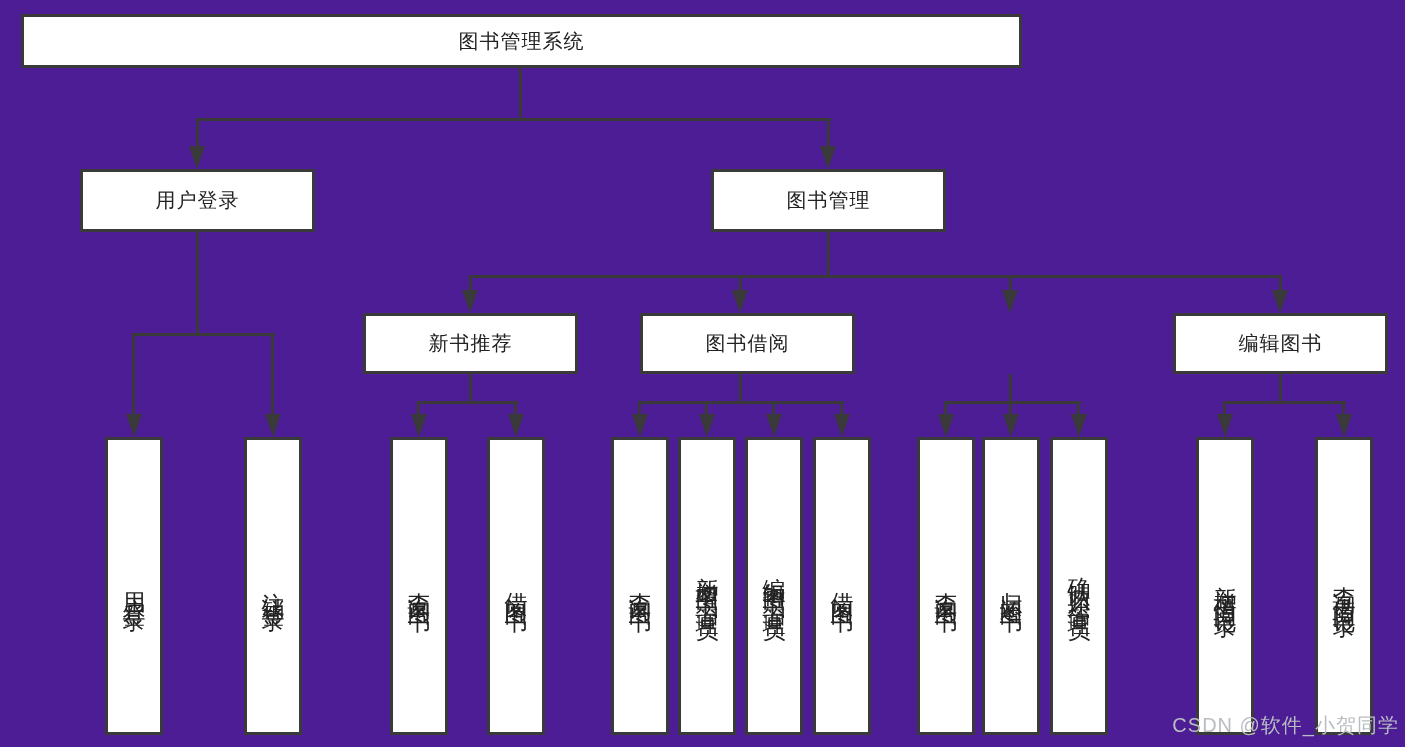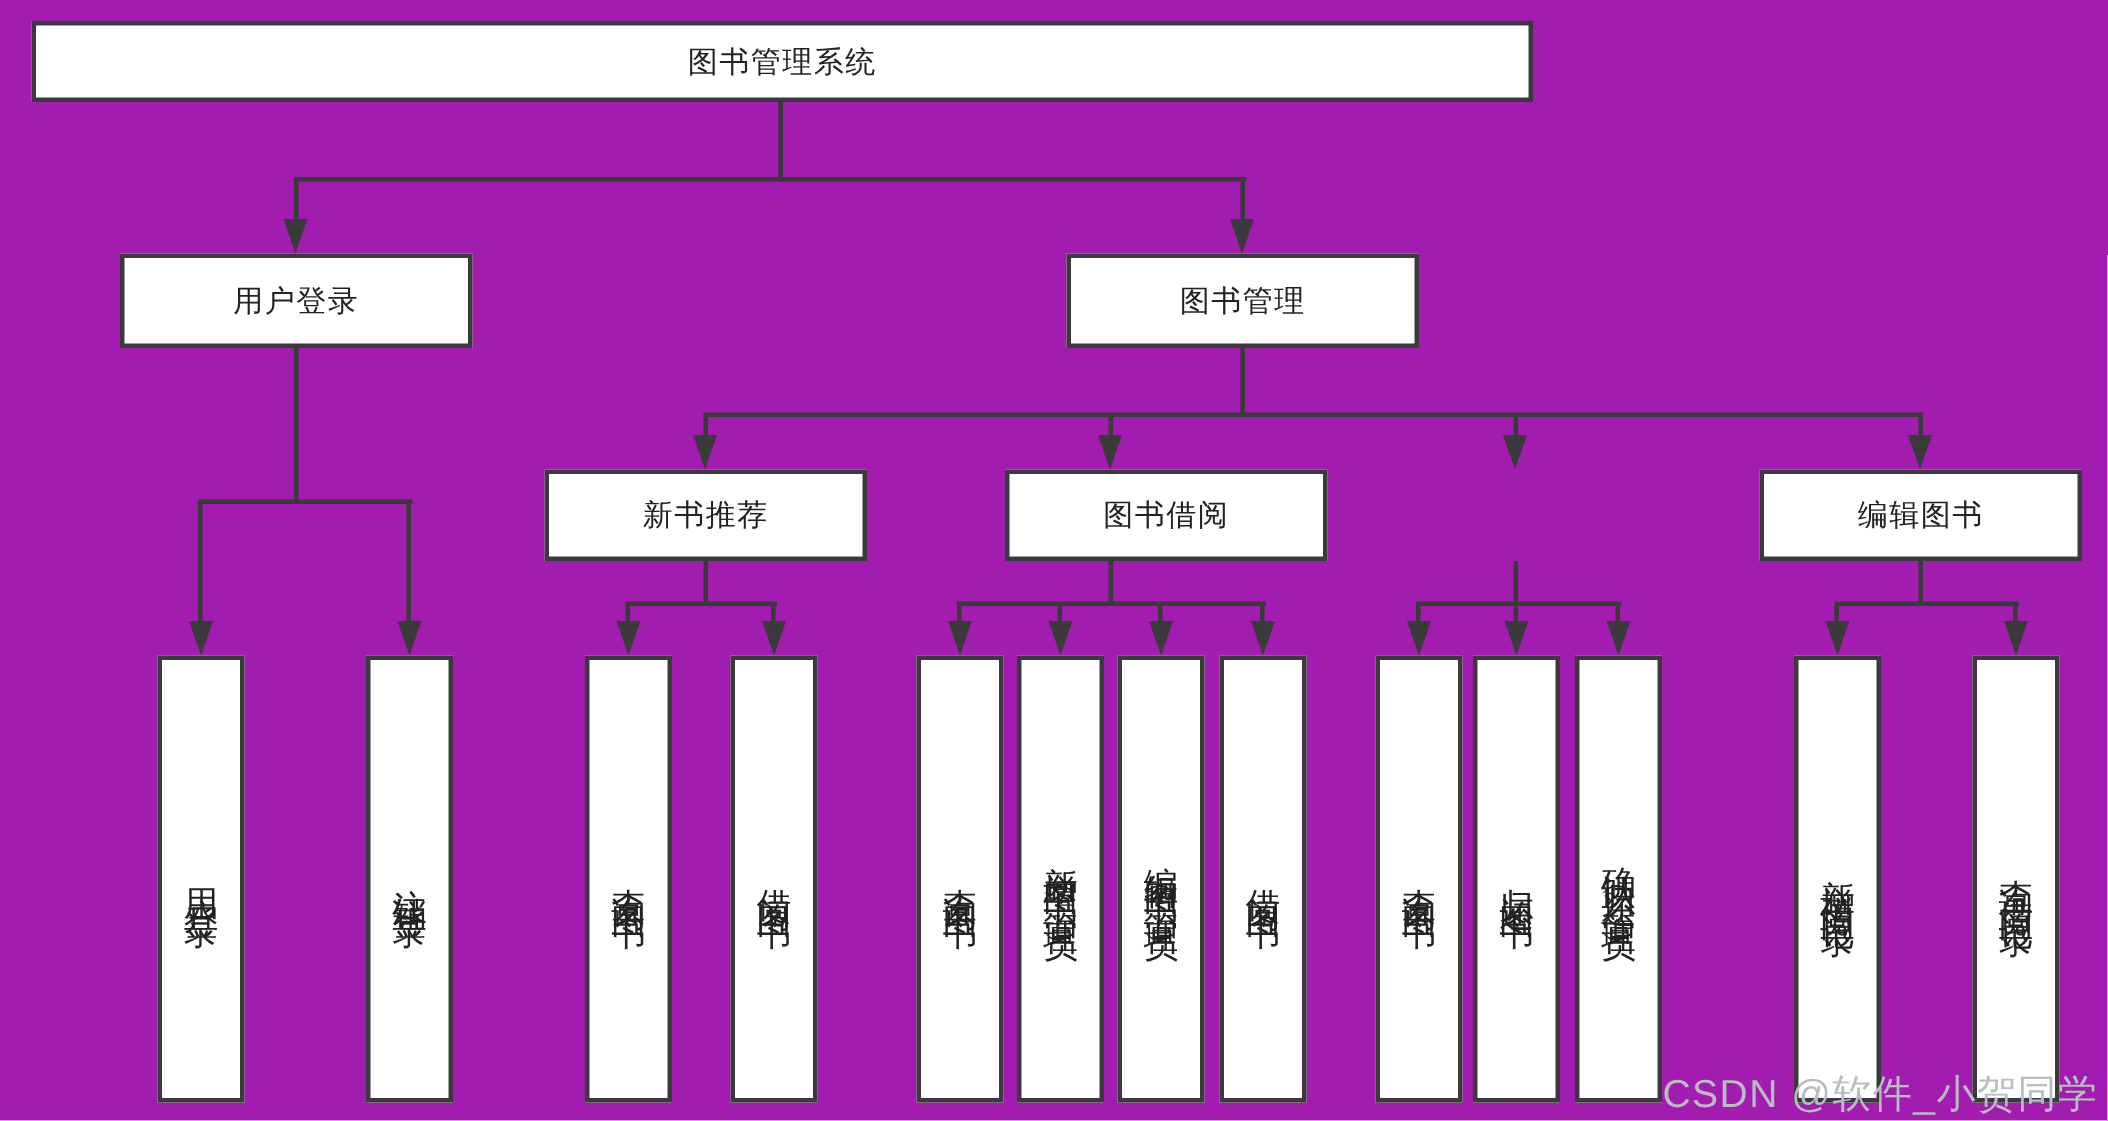--- a/index.html
+++ b/index.html
@@ -8,21 +8,21 @@
     --box-fill:#ffffff;
     --text:#222222;
     --watermark:#b9bdc2;
   }
   *{box-sizing:border-box;margin:0;padding:0;}
   html,body{background:#ffffff;}
   body{font-family:"Liberation Sans","DejaVu Sans",sans-serif;}
   .canvas{
     position:relative;
     width:1405px;height:747px;
-    background:#a21caf;
+    background:#4c1d95;
     overflow:hidden;
   }
   
   .box{
     position:absolute;
     background:var(--box-fill);
     border:3px solid var(--box-border);
     display:flex;align-items:center;justify-content:center;
     color:var(--text);
   }
@@ -47,21 +47,21 @@
     position:absolute;
     width:0;height:0;
     border-left:8px solid transparent;
     border-right:8px solid transparent;
     border-top:23px solid var(--line);
   }
   
   .watermark{
     position:absolute;
     top:712px;right:6px;
-    font-size:26px;
+    font-size:20px;
     color:var(--watermark);
     white-space:nowrap;
     z-index:5;
     letter-spacing:1px;
   }
 </style>
 </head>
 <body>
 
 <div class="canvas">
@@ -132,21 +132,21 @@
   <div class="box hbox" style="left:80px;top:169px;width:235px;height:63px">
     <span class="label">用户登录</span>
   </div>
   <div class="box hbox" style="left:363px;top:313px;width:215px;height:61px">
     <span class="label">新书推荐</span>
   </div>
 
   <div class="box hbox" style="left:711px;top:169px;width:235px;height:63px">
     <span class="label">图书管理</span>
   </div>
-  <div class="box hbox" style="left:670px;top:313px;width:215px;height:61px">
+  <div class="box hbox" style="left:640px;top:313px;width:215px;height:61px">
     <span class="label">图书借阅</span>
   </div>
   <div class="box hbox" style="left:1173px;top:313px;width:215px;height:61px">
     <span class="label">编辑图书</span>
   </div>
 
   <div class="box vbox" style="left:105px;top:437px;width:58px;height:298px">
     <span class="label">用户登录</span>
   </div>
   <div class="box vbox" style="left:244px;top:437px;width:58px;height:298px">

